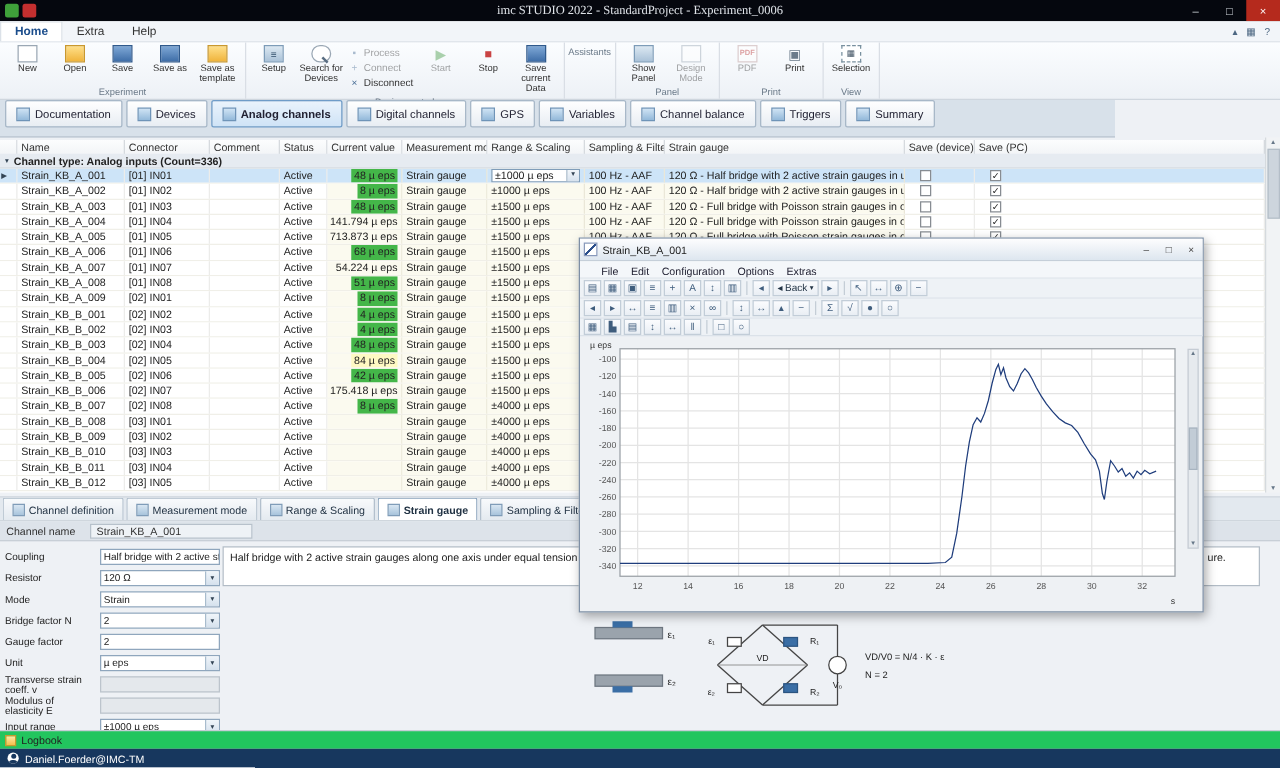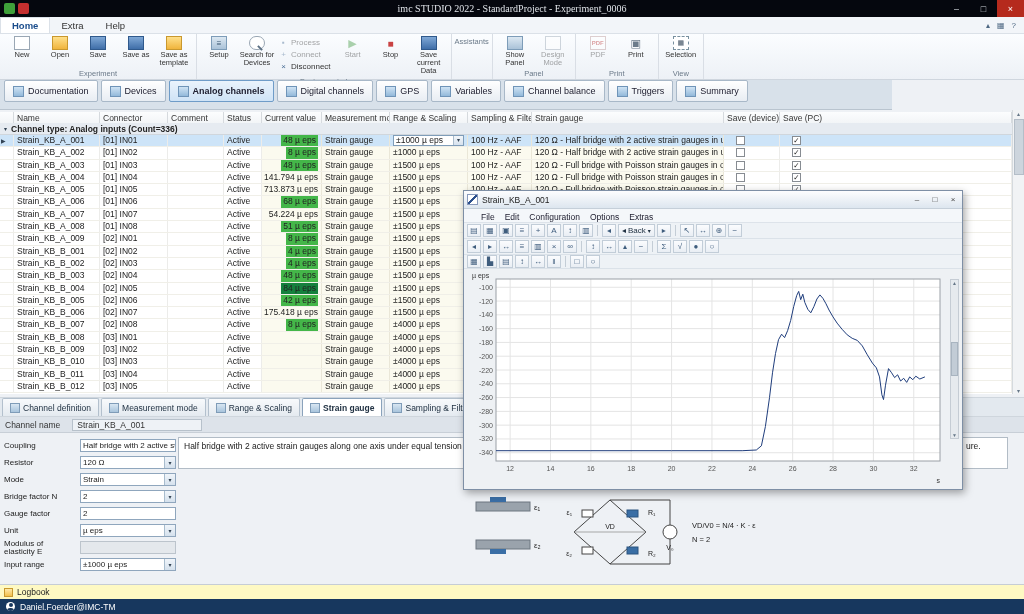--- a/index.html
+++ b/index.html
@@ -65,21 +65,21 @@
   #tgroup{position:absolute;top:123px;left:0;width:1012px;height:12px;background:#e6ebf1;border-bottom:1px solid #d0d6dc;display:flex;align-items:center;font-weight:bold;font-size:8.5px;gap:4px;padding-left:4px;}
   #tbody{position:absolute;top:135px;left:0;width:1012px;height:259px;background:#fff;overflow:hidden;}
   .trow{height:12.3px;border-bottom:1px solid #f0efe8;background:#fff;}
   .tc{padding:0 3px;border-right:1px solid #ececea;overflow:hidden;white-space:nowrap;font-size:8.5px;line-height:11.5px;}
   .tc.cream{background:#fbfaef;border-right:1px solid #eae7d8;}
   .tc.mk{padding:0 1px;font-size:6px;color:#345;line-height:12px;}
   .trow.sel .tc{background:#cde4f8 !important;}
   .val{display:flex;justify-content:flex-end;}
   .chip{padding:0 2px;margin-left:48px;}
   .chip.green{background:#44b649;}
-  .chip.red{background:#15803d;}
+  .chip.red{background:#fef9c3;}
   .ck{display:flex;align-items:center;padding-left:12px;}
   .cb{width:9px;height:9px;border:1px solid #878c92;background:#fff;font-size:7.5px;line-height:7px;text-align:center;color:#222;}
   .cb.on::after{content:"✓";}
   .combo{height:11px;background:#fff;border:1px solid #7f9db9;display:flex;align-items:center;font-size:8.5px;padding-left:2px;}
   .carrow{margin-left:auto;width:10px;height:100%;background:linear-gradient(#f2f6fa,#d7e2ee);border-left:1px solid #aabccc;font-size:6px;display:flex;align-items:center;justify-content:center;color:#345;}
   #tscroll{position:absolute;top:110px;left:1012px;width:12px;height:284px;background:#f1f3f5;border-left:1px solid #d5dade;display:flex;flex-direction:column;align-items:center;font-size:6px;color:#678;}
   #tscroll .thumb{width:10px;height:56px;background:#cdd5dd;border:1px solid #b4bec8;margin-top:2px;}
 
   
   #btabs{position:absolute;top:397px;left:0;width:1024px;height:20px;background:#e3e9ef;border-top:1px solid #cfd6dd;border-bottom:1px solid #cfd6dd;display:flex;align-items:flex-end;gap:2px;padding:0 2px;}
@@ -91,21 +91,21 @@
   #fields{position:absolute;top:437px;left:4px;width:172px;}
   .frow{height:17px;display:flex;align-items:center;gap:4px;}
   .flab{width:72px;font-size:8px;line-height:8px;color:#222;}
   .fctl{flex:1;height:13px;border:1px solid #8fa6bd;background:#fff;display:flex;align-items:center;font-size:8px;padding-left:2px;overflow:hidden;white-space:nowrap;}
   .fctl.disabled{background:#e4e8ec;border-color:#bcc4cc;}
   .farrow{margin-left:auto;width:11px;height:100%;background:linear-gradient(#f0f5fa,#d5e1ed);border-left:1px solid #a8bccd;display:flex;align-items:center;justify-content:center;font-size:6px;color:#345;flex:none;}
   #desc{position:absolute;left:178px;top:437px;width:830px;height:32px;background:#fff;border:1px solid #b2bcc6;font-size:8.5px;padding:3px 5px;color:#222;overflow:hidden;}
   #desc-tail{position:absolute;left:787px;top:3px;}
 
   
-  #logbook{position:absolute;top:584px;left:0;width:1024px;height:15px;background:#fef9c3;border-top:1px solid #c6cdd5;display:flex;align-items:center;gap:4px;padding-left:4px;font-size:8.5px;}
+  #logbook{position:absolute;top:584px;left:0;width:1024px;height:15px;background:#22c55e;border-top:1px solid #c6cdd5;display:flex;align-items:center;gap:4px;padding-left:4px;font-size:8.5px;}
   .lbic{width:9px;height:9px;background:linear-gradient(#ffe9a8,#f3c04c);border:1px solid #c9992e;}
   #statusbar{position:absolute;top:599px;left:0;width:1024px;height:15px;background:#17375e;color:#fff;display:flex;align-items:center;gap:5px;padding-left:6px;font-size:8.5px;}
   .uic{width:9px;height:9px;border-radius:50%;background:#fff;position:relative;overflow:hidden;}
   .uic::before{content:'';position:absolute;left:2.5px;top:1px;width:4px;height:4px;border-radius:50%;background:#17375e;}
   .uic::after{content:'';position:absolute;left:1px;top:5.5px;width:7px;height:4px;border-radius:3px 3px 0 0;background:#17375e;}
 
   
   #cwin{position:absolute;left:463px;top:190px;width:500px;height:300px;background:#eef1f4;border:1px solid #7e8fa5;box-shadow:2px 3px 8px rgba(0,0,0,.35);}
   #cwin-title{height:18px;background:linear-gradient(#fdfdfe,#dde6ef);border-bottom:1px solid #c5cfd9;display:flex;align-items:center;padding-left:3px;gap:4px;}
   .cwic{width:11px;height:11px;background:#fff;border:1px solid #8899bb;background-image:linear-gradient(135deg,transparent 44%,#2b4f8c 44%,#2b4f8c 58%,transparent 58%);}
@@ -810,20 +810,26 @@
       <span class="flab">Gauge factor</span>
       <div class="fctl ">
         <span class="fval">2</span>
       </div>
     </div>
     <div class="frow">
       <span class="flab">Unit</span>
       <div class="fctl ">
         <span class="fval">µ eps</span>
         <span class="farrow">▾</span>
+      </div>
+    </div>
+    <div class="frow">
+      <span class="flab">Transverse strain coeff. v</span>
+      <div class="fctl disabled">
+        <span class="fval"></span>
       </div>
     </div>
     <div class="frow">
       <span class="flab">Modulus of elasticity E</span>
       <div class="fctl disabled">
         <span class="fval"></span>
       </div>
     </div>
     <div class="frow">
       <span class="flab">Input range</span>

